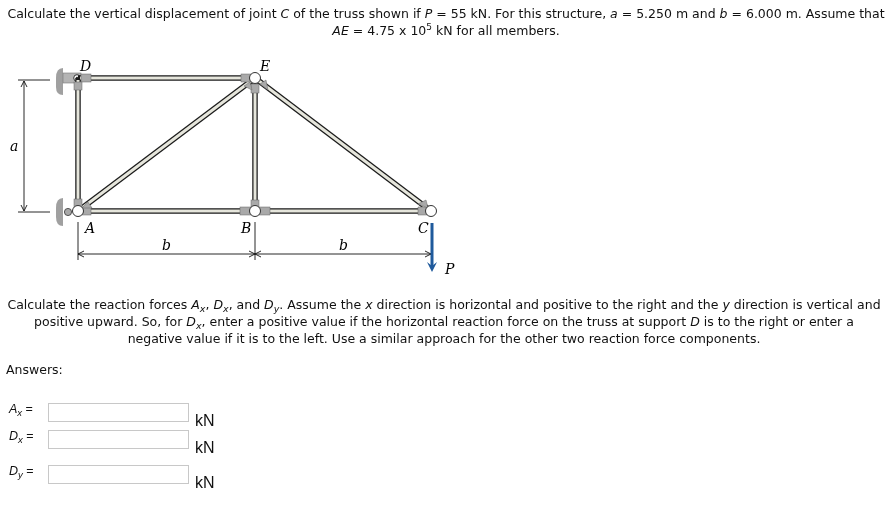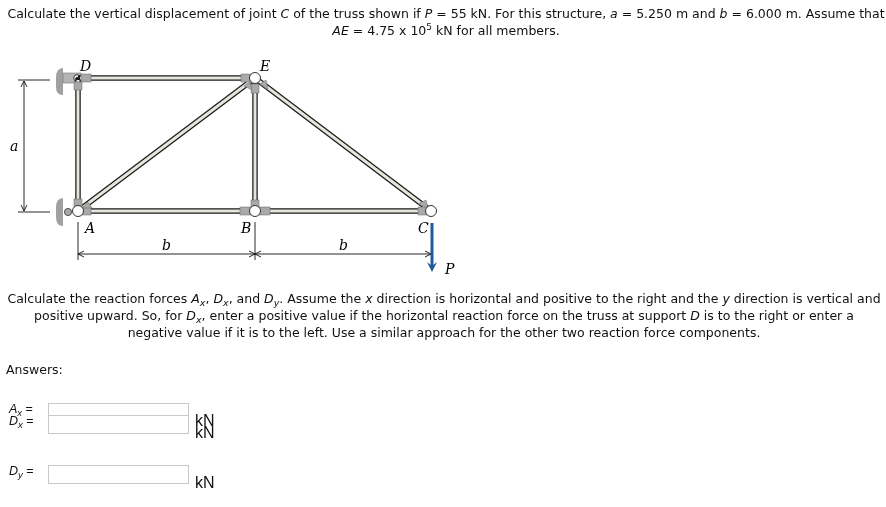--- a/index.html
+++ b/index.html
@@ -1,20 +1,20 @@
 <!DOCTYPE html>
 <html><head>
 <meta charset="utf-8">
 <style>
   html, body { margin:0; padding:0; background:#ffffff; }
   body { width:886px; height:507px; position:relative; overflow:hidden;
          font-family:"DejaVu Sans", sans-serif; font-size:12.5px; color:#111; }
   .para { position:absolute; left:6px; line-height:17px; margin:0;text-align:center; }
   #intro { top:5px; width:880px; }
-  #question { top:290px; width:876px; }
+  #question { top:296px; width:876px; }
   #answers-label { position:absolute; left:6px; top:362px;text-align:right; }
   i, .it { font-style:italic; }
   sup { font-size:9px; vertical-align:5px; line-height:0; }
   sub { font-size:9.5px; vertical-align:-3px; line-height:0; font-style:italic; }
   #figure { position:absolute; left:0; top:55px; }
   .row { position:absolute; left:0; height:24px; width:230px;padding-left:32px; }
   .row .lbl { position:absolute; left:9px; top:0; font-family:"Liberation Sans", sans-serif; font-size:12.5px; }
   .row .lbl .v { font-style:italic; }
   .row input { position:absolute; left:48px; top:1px; width:141px; height:19px; box-sizing:border-box;
                border:1px solid #c8c8c8; background:#fff; padding:0 3px; font-size:12px; outline:none; }
@@ -119,21 +119,21 @@
 <p id="question" class="para"><span>Calculate the reaction forces </span><i>A</i><sub>x</sub><span>, </span><i>D</i><sub>x</sub><span>, and </span><i>D</i><sub>y</sub><span>. Assume the </span><i>x</i><span> direction is horizontal and positive to the right and the </span><i>y</i><span> direction is vertical and positive upward. So, for </span><i>D</i><sub>x</sub><span>, enter a positive value if the horizontal reaction force on the truss at support </span><i>D</i><span> is to the right or enter a negative value if it is to the left. Use a similar approach for the other two reaction force components.</span></p>
 
 <div id="answers-label">Answers:</div>
 
 <div class="row" style="top:402px;">
   <span class="lbl"><span class="v">A</span><sub>x</sub><span> =</span></span>
   <input type="text" value="" style="">
   <span class="unit">kN</span>
 </div>
 
-<div class="row" style="top:414px;">
+<div class="row" style="top:429px;">
   <span class="lbl"><span class="v">D</span><sub>x</sub><span> =</span></span>
   <input type="text" value="" style="">
   <span class="unit">kN</span>
 </div>
 
 <div class="row" style="top:464px;">
   <span class="lbl"><span class="v">D</span><sub>y</sub><span> =</span></span>
   <input type="text" value="" style="">
   <span class="unit">kN</span>
 </div>

